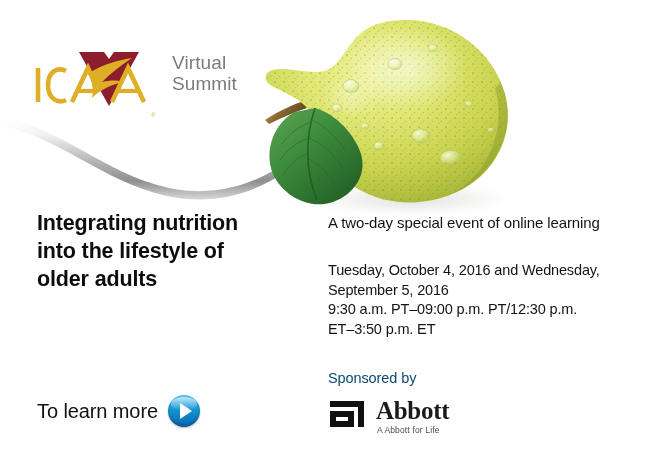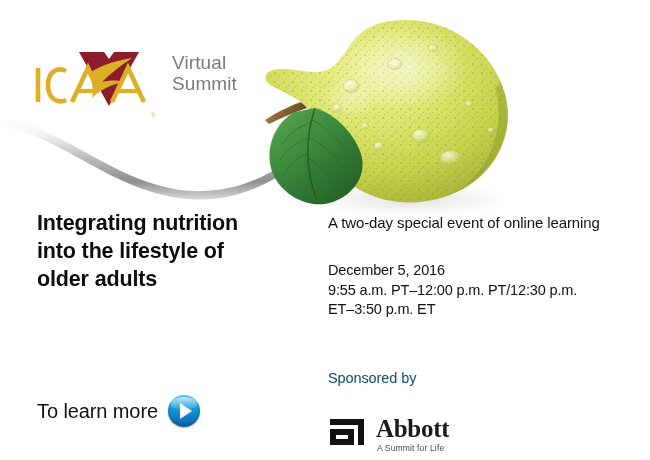--- a/index.html
+++ b/index.html
@@ -127,21 +127,21 @@
     width: 220px;
   }
   #sponsored-label {
     font-size: 14.5px;
     line-height: 18px;
     color: #0c4a6e;
     letter-spacing: -0.1px;
   }
   #abbott-logo {
     position: relative;
-    margin-top: 28px;
+    margin-top: 10px;
     height: 42px;
     width: 210px;
   }
   #abbott-mark {
     position: absolute;
     left: 0;
     top: 2px;
     width: 40px;
     height: 30px;
   }
@@ -364,35 +364,36 @@
 
   <div id="headline">
     <span class="hl">Integrating nutrition</span>
     <span class="hl">into the lifestyle of</span>
     <span class="hl">older adults</span>
   </div>
 
   <div id="right-col">
     <div id="subhead">A two-day special event of online learning</div>
     <div id="datetime">
-      <span class="dl">December 5, 2016</span>
-      <span class="dl">9:55 a.m. PT–12:00 p.m. PT/12:30 p.m.</span>
+      <span class="dl">Tuesday, October 4, 2016 and Wednesday,</span>
+      <span class="dl">September 5, 2016</span>
+      <span class="dl">9:30 a.m. PT–09:00 p.m. PT/12:30 p.m.</span>
       <span class="dl">ET–3:50 p.m. ET</span>
     </div>
   </div>
 
   <div id="sponsor-block">
     <div id="sponsored-label">Sponsored by</div>
     <div id="abbott-logo">
       <svg id="abbott-mark" viewBox="0 0 40 30">
         <path d="M2 2 H 36 V 28 H 30 V 8 H 2 Z" fill="#111111"></path>
         <path d="M2 12 H 26 V 28 H 2 Z M 8 18 V 22 H 20 V 18 Z" fill="#111111" fill-rule="evenodd"></path>
       </svg>
       <div id="abbott-name">Abbott</div>
-      <div id="abbott-tagline">A Summit for Life</div>
+      <div id="abbott-tagline">A Abbott for Life</div>
     </div>
   </div>
 
   <div id="learn-more">
     <span id="learn-more-label">To learn more</span>
     <span id="play-button">
       <span id="play-gloss"></span>
       <span id="play-triangle"></span>
     </span>
   </div>

